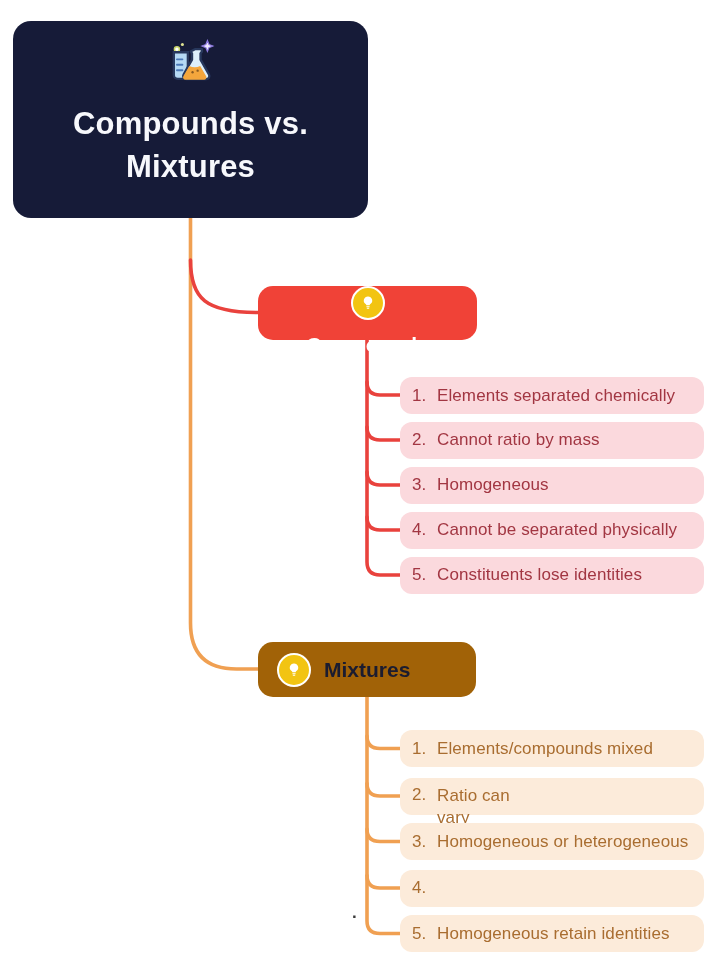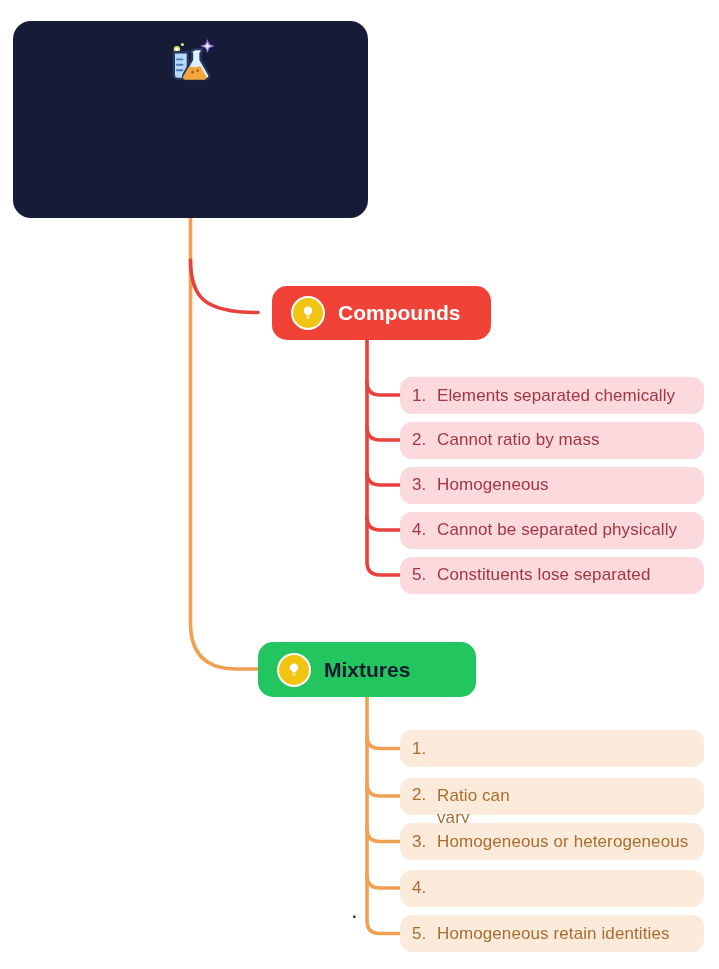--- a/index.html
+++ b/index.html
@@ -19,22 +19,22 @@
   .root-title{
     width:280px;text-align:center;color:#f7f8fc;font-size:31px;font-weight:600;
     line-height:43px;margin-top:13px;letter-spacing:.2px;
   }
 
   
   .branch-node{
     position:absolute;display:flex;align-items:center;gap:13px;
     padding:0 19px;box-sizing:border-box;border-radius:15px;
   }
-  .compounds-node{left:272px;top:286px;width:219px;height:54px;background:#f04237;}
-  .mixtures-node{left:258px;top:642px;width:218px;height:55px;background:#22c55e;}
+  .compounds-node{left:258px;top:286px;width:219px;height:54px;background:#f04237;flex-direction:column;}
+  .mixtures-node{left:258px;top:642px;width:218px;height:55px;background:#a16207;}
   .badge{
     width:30px;height:30px;border-radius:50%;background:#f2c412;border:2.5px solid #ffffff;
     display:flex;align-items:center;justify-content:center;flex:none;box-sizing:content-box;
   }
   .branch-label{font-size:21px;font-weight:600;}
   .compounds-node .branch-label{color:#ffffff;}
   .mixtures-node .branch-label{color:#1b1c30;}
 
   
   .item{
@@ -88,20 +88,21 @@
 
         <path d="M10 17 h18 v29 a5 5 0 0 1 -5 5 h-8 a5 5 0 0 1 -5 -5 z" fill="#b5d9f4" stroke="#27375c" stroke-width="3"></path>
         <path d="M14 26 h7 M14 33 h7 M14 40 h7" stroke="#4b79b8" stroke-width="2.4" stroke-linecap="round"></path>
 
         <path d="M37 13 h9 v3 l-1.8 2.4 v8 l10.8 19 a4 4 0 0 1 -3.5 6 h-25.5 a4 4 0 0 1 -3.5 -6 l10.8 -19 v-8 l-1.8 -2.4 z" fill="#ddeffb" stroke="#27375c" stroke-width="3" stroke-linejoin="round"></path>
         <path d="M29.8 34.5 l-7.6 13.2 a3 3 0 0 0 2.6 4.5 h24 a3 3 0 0 0 2.6 -4.5 l-7.6 -13.2 q-7 3.4 -14 0 z" fill="#f4a63c"></path>
         <circle cx="34" cy="42.5" r="1.5" fill="#8a5a20"></circle>
         <circle cx="40.5" cy="40.5" r="1.5" fill="#8a5a20"></circle>
       </svg>
     </div>
+    <div class="root-title">Compounds vs. Mixtures</div>
   </div>
 
   <div class="branch-node compounds-node">
     <span class="badge">
       <svg viewBox="0 0 24 24" width="18" height="18">
         <path d="M12 3.2a5.6 5.6 0 0 0-3.2 10.2c.55.4.9 1 1 1.7h4.4c.1-.7.45-1.3 1-1.7A5.6 5.6 0 0 0 12 3.2z" fill="#fff"></path>
         <rect x="9.7" y="16.2" width="4.6" height="1.5" rx=".75" fill="#fff"></rect>
         <rect x="10.3" y="18.4" width="3.4" height="1.4" rx=".7" fill="#fff"></rect>
       </svg>
     </span>
@@ -130,25 +131,26 @@
   <div class="item c-item ci3">
     <span class="num">3.</span>
     <span class="txt">Homogeneous</span>
   </div>
   <div class="item c-item ci4">
     <span class="num">4.</span>
     <span class="txt">Cannot be separated physically</span>
   </div>
   <div class="item c-item ci5">
     <span class="num">5.</span>
-    <span class="txt">Constituents lose separated</span>
+    <span class="txt">Constituents lose identities</span>
   </div>
 
   <div class="item m-item mi1">
     <span class="num">1.</span>
+    <span class="txt">Elements/compounds mixed</span>
   </div>
   <div class="item m-item mi2 wrap">
     <span class="num">2.</span>
     <span class="txt">Ratio can vary</span>
   </div>
   <div class="item m-item mi3">
     <span class="num">3.</span>
     <span class="txt">Homogeneous or heterogeneous</span>
   </div>
   <div class="item m-item mi4">

